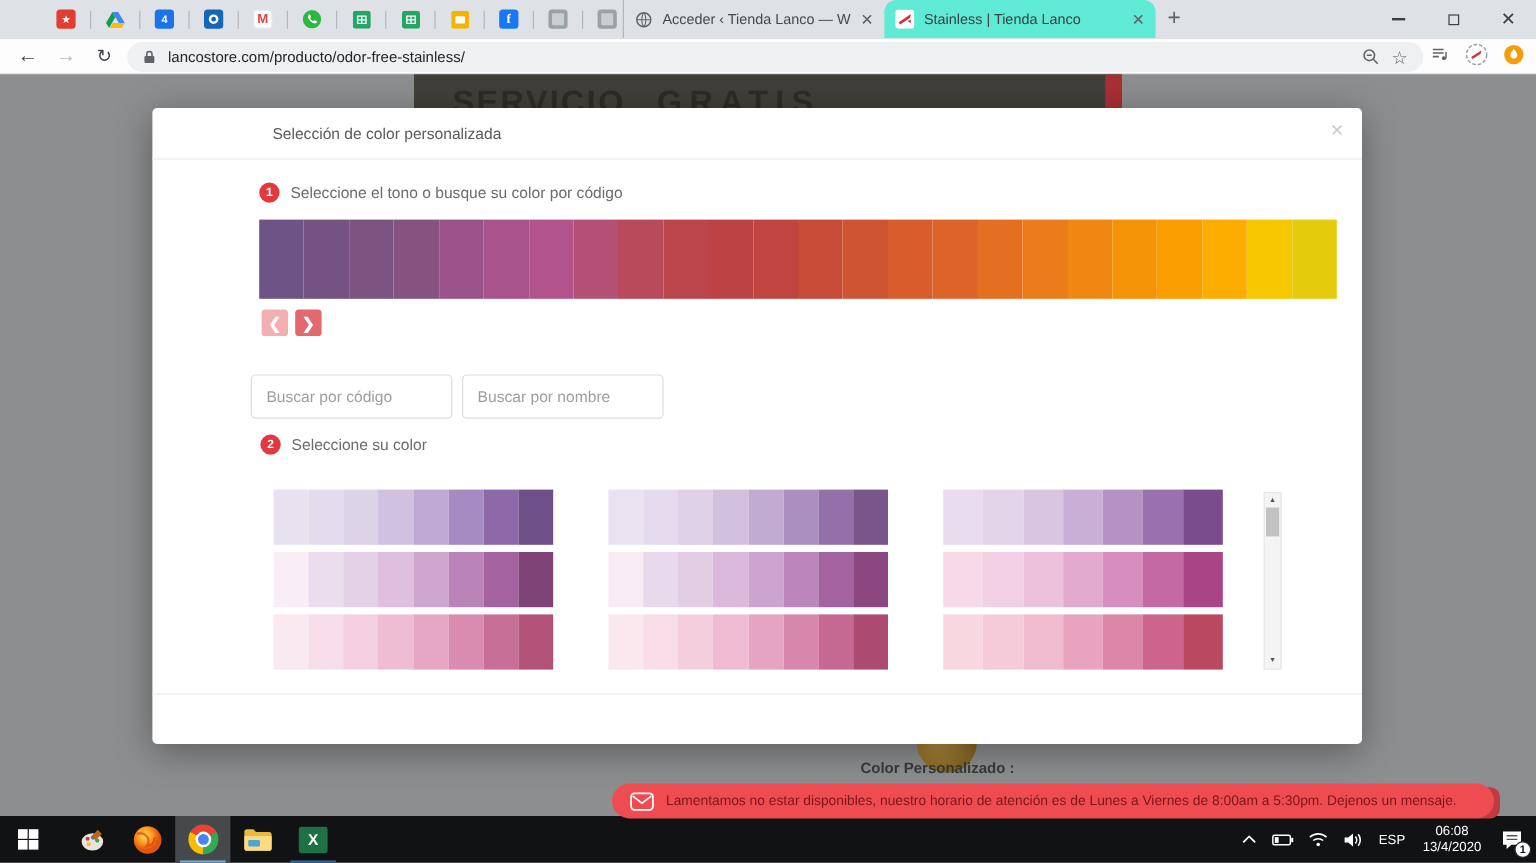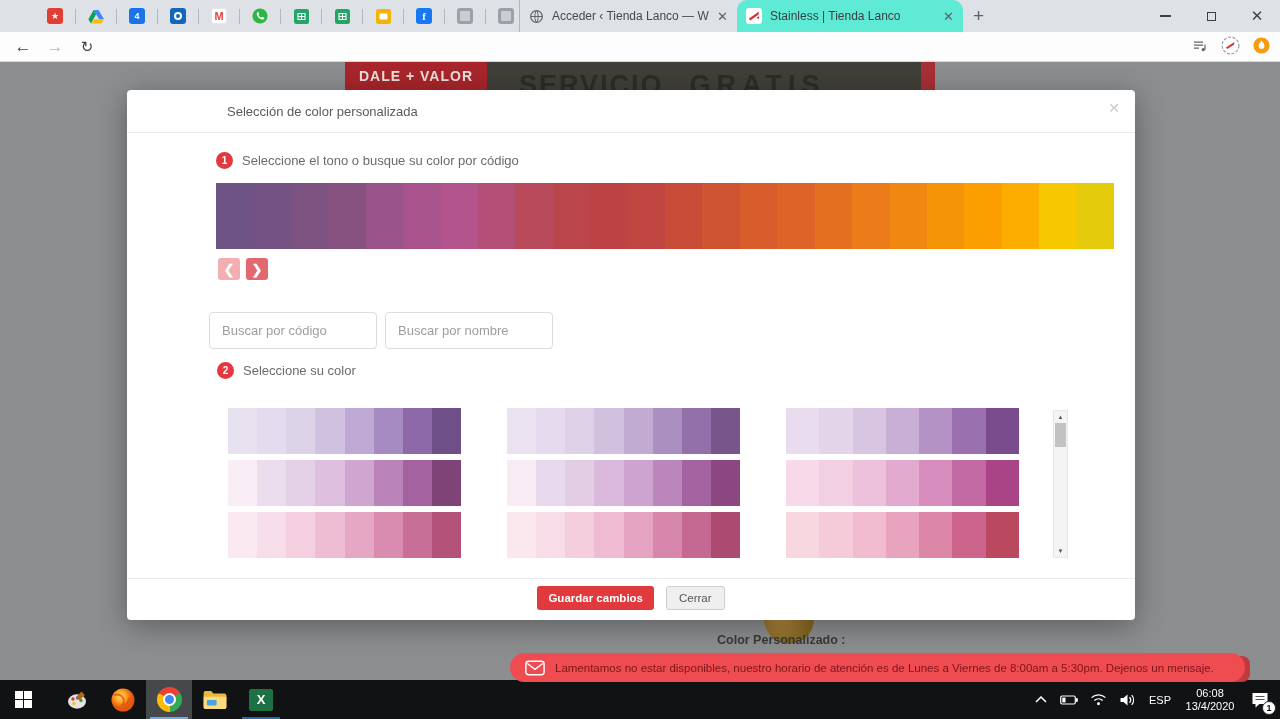--- a/index.html
+++ b/index.html
@@ -206,20 +206,36 @@
     <div class="wcb">
         <span class="wc-x">✕</span>
       </div>
   </div>
 </div>
 
 <div class="toolbar">
   <div class="navb" style="left:8px">←</div>
   <div class="navb" style="left:40px;color:#b4b8bd">→</div>
   <div class="navb" style="left:72px;font-size:15px">↻</div>
+  <div class="omni">
+    <span class="omni-ic">
+      <svg width="11" height="13" viewBox="0 0 12 14">
+          <rect x="1.5" y="6" width="9" height="6.5" rx="1" fill="#5f6368"></rect>
+          <path d="M3.6 6V4.4a2.4 2.4 0 014.8 0V6" fill="none" stroke="#5f6368" stroke-width="1.4"></path>
+        </svg>
+    </span>
+    <span class="url">lancostore.com/producto/odor-free-stainless/</span>
+    <span class="omni-ic">
+      <svg width="15" height="15" viewBox="0 0 16 16">
+          <circle cx="6.5" cy="6.5" r="4.7" fill="none" stroke="#5f6368" stroke-width="1.4"></circle>
+          <path d="M4.3 6.5h4.4M10 10l4 4" stroke="#5f6368" stroke-width="1.4"></path>
+        </svg>
+    </span>
+    <span class="star">☆</span>
+  </div>
   <div class="exts">
     <span>
       <svg width="16" height="16" viewBox="0 0 16 16">
           <path d="M2 4.2h9M2 7.2h9M2 10.2h5" stroke="#5f6368" stroke-width="1.3"></path>
           <circle cx="11.3" cy="11.6" r="1.7" fill="#5f6368"></circle>
           <path d="M13 11.6V6.4" stroke="#5f6368" stroke-width="1.2"></path>
         </svg>
     </span>
     <span>
       <svg width="19" height="19" viewBox="0 0 19 19">
@@ -232,21 +248,20 @@
           <circle cx="8" cy="8" r="7.6" fill="#f59b0c"></circle>
           <path d="M8 3.4c1.8 2.2 2.7 3.6 2.7 5a2.7 2.7 0 11-5.4 0c0-1.4.9-2.8 2.7-5z" fill="#fff"></path>
         </svg>
     </span>
   </div>
 </div>
 
 <div class="page">
 
   <div class="banner">
-    <div class="banner-badge">DALE + VALOR</div>
     <div class="banner-big"><span>SERVICIO</span><span class="g2">GRATIS</span></div>
     <div class="banner-end"></div>
   </div>
 
   <div class="gold-circle"></div>
   <div class="color-label">Color Personalizado :</div>
 
   <div class="modal">
     <div class="modal-title">Selección de color personalizada</div>
     <div class="modal-x">✕</div>
@@ -393,24 +408,20 @@
         </div>
       </div>
 
     <div class="sbar">
       <div class="sarrow" style="top:3px">▲</div>
       <div class="sthumb"></div>
       <div class="sarrow" style="bottom:3px">▼</div>
     </div>
 
     <div class="hline" style="top:488px"></div>
-    <div class="footer-btns">
-      <button class="btn-save">Guardar cambios</button>
-      <button class="btn-close">Cerrar</button>
-    </div>
   </div>
 
 
   <div class="notify">
     <div class="fold"></div>
     <div class="bar">
       <svg width="20" height="16" viewBox="0 0 22 17">
           <rect x="1" y="1" width="20" height="15" rx="3" fill="none" stroke="#fff" stroke-width="1.6"></rect>
           <path d="M2.5 3.5L11 10l8.5-6.5" fill="none" stroke="#fff" stroke-width="1.6"></path>
         </svg>

